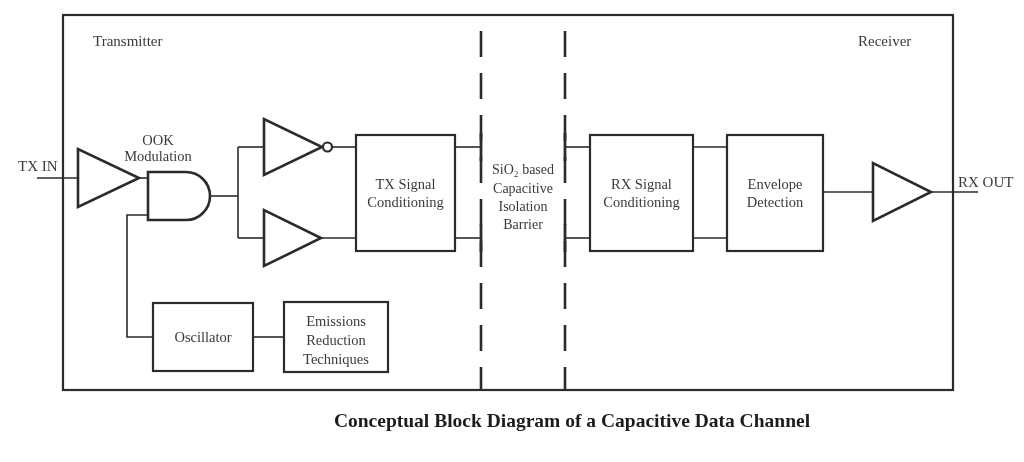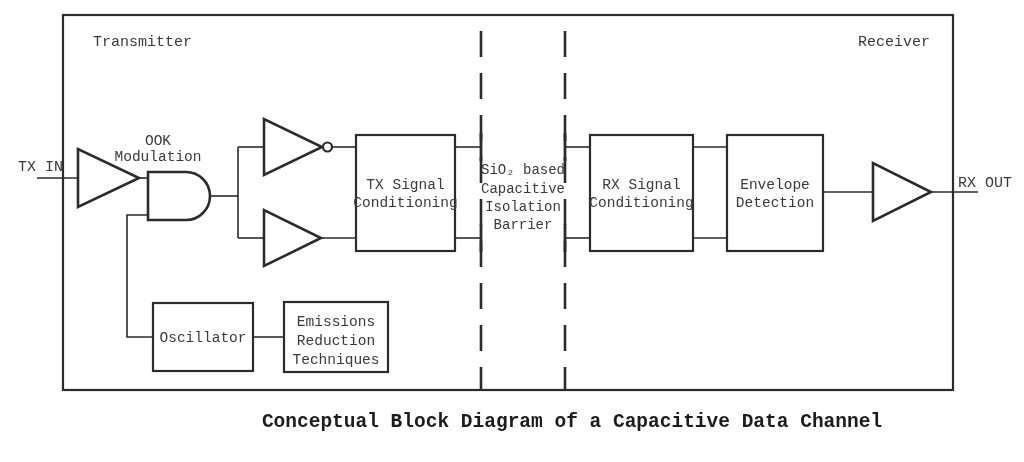--- a/index.html
+++ b/index.html
@@ -6,21 +6,21 @@
     --line:#2b2b2b;
     --text:#3a3a3a;
     --caption:#1c1c1c;
     --bg:#ffffff;
   }
   html,body{margin:0;padding:0;background:var(--bg);}
   .stage{
     position:relative;
     width:1024px;height:462px;
     background:var(--bg);
-    font-family:Liberation Mono, monospace;
+    font-family:Liberation Serif, serif;
     overflow:hidden;
   }
   svg{display:block;}
   .shape{fill:#ffffff;stroke:var(--line);stroke-width:2.6;stroke-linejoin:miter;}
   .boxr{fill:#ffffff;stroke:var(--line);stroke-width:2.2;}
   .outer{fill:none;stroke:var(--line);stroke-width:2.2;}
   .wire{stroke:var(--line);stroke-width:1.6;fill:none;}
   .dashline{stroke:var(--line);stroke-width:2.6;fill:none;stroke-dasharray:26 16;}
   .plate{stroke:var(--line);stroke-width:2.8;fill:none;}
   .lbl{fill:var(--text);font-size:14.5px;}

